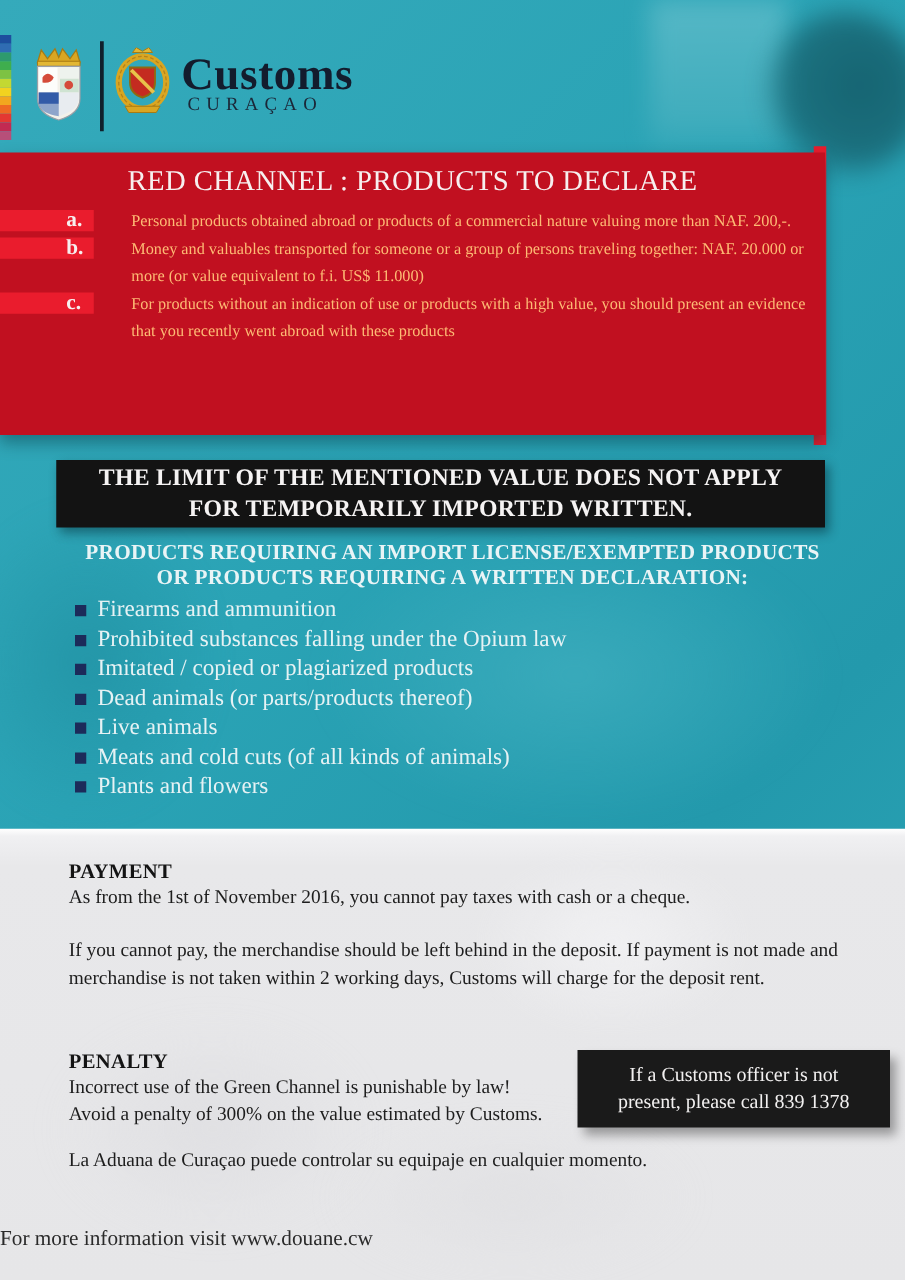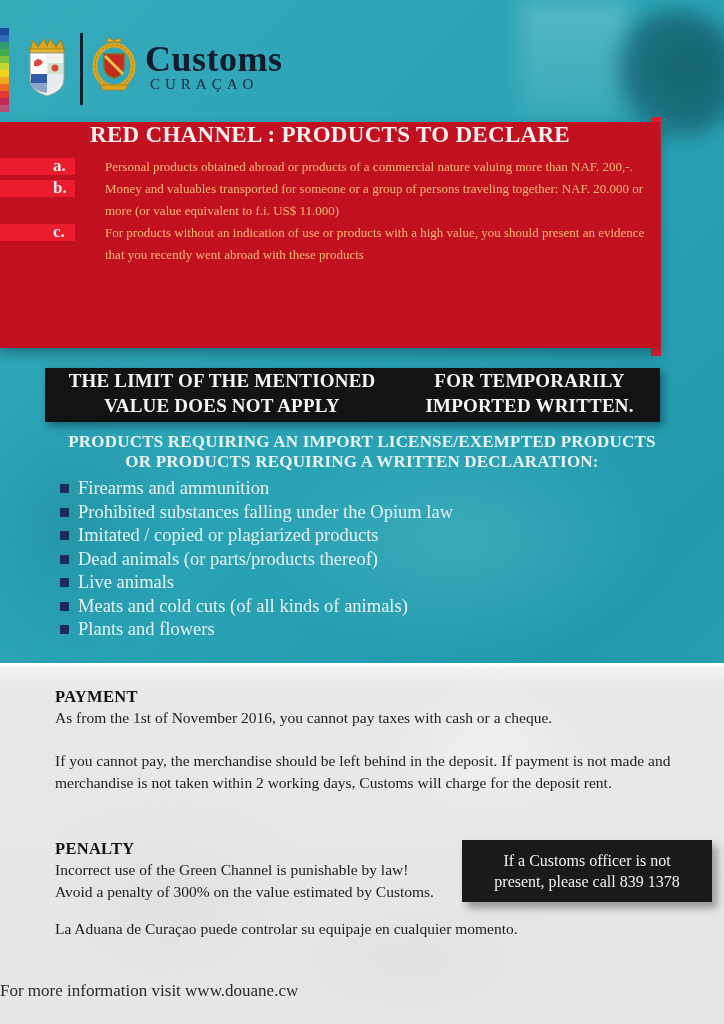--- a/index.html
+++ b/index.html
@@ -31,32 +31,32 @@
   .customs-emblem{ position:absolute; left:92px; top:38px; }
   .brand-title{ position:absolute; left:145px; top:38px; font-size:36px; font-weight:bold; color:#131c2d; letter-spacing:.5px; }
   .brand-subtitle{ position:absolute; left:150px; top:76px; font-size:15px; color:#1b2637; letter-spacing:5px; }
 
   
   .red-box{
     position:absolute; left:0; top:122px; width:660px; height:226px;
     background:#c11020; box-shadow:0 6px 12px rgba(0,40,50,.4);
   }
   .red-strip{ position:absolute; left:651px; top:117px; width:10px; height:239px; background:#ea1c2d; }
-  .rc-title{ width:660px; text-align:center; font-size:23px; font-weight:bold; color:#f7efef; letter-spacing:.3px; }
+  .rc-title{ width:660px; text-align:center; padding-top:10px; font-size:23px; font-weight:normal; color:#f7efef; letter-spacing:.3px; }
   .rc-items{ margin-top:8px; }
   .rc-item{ position:relative; padding-left:105px; width:660px; }
   .rc-bar{ position:absolute; left:0; top:2px; width:75px; height:17px; background:#ea1c2d; }
   .rc-marker{ position:absolute; left:53px; top:0; font-size:17px; font-weight:bold; color:#f7efef; }
   .rc-text{ font-size:13px; font-weight:normal; color:#fdba74; line-height:22px; max-width:552px; }
 
   
   .limit-banner{
     position:absolute; left:45px; top:368px; width:615px; height:54px;
     background:#131313; box-shadow:3px 4px 8px rgba(0,30,40,.45);
-    display:flex; flex-direction:row; justify-content:center; text-align:center;
+    display:flex; flex-direction:column; justify-content:center; text-align:center;
   }
   .limit-banner div{ font-size:19px; font-weight:bold; color:#f5f3f3; line-height:25px; letter-spacing:.2px; }
 
   
   .license-heading{ position:absolute; left:22px; top:432px; width:680px; text-align:center; }
   .license-heading div{ font-size:17px; font-weight:bold; color:#e9f4f6; line-height:20px; letter-spacing:.2px; }
   .license-list{ position:absolute; left:60px; top:477px; list-style:none; }
   .license-list li{ position:relative; padding-left:18px; font-size:18.5px; color:#e6f2f4; line-height:23.5px; }
   .bullet-square{ position:absolute; left:0; top:7px; width:9px; height:9px; background:#1c2b5a; display:inline-block; }
 

